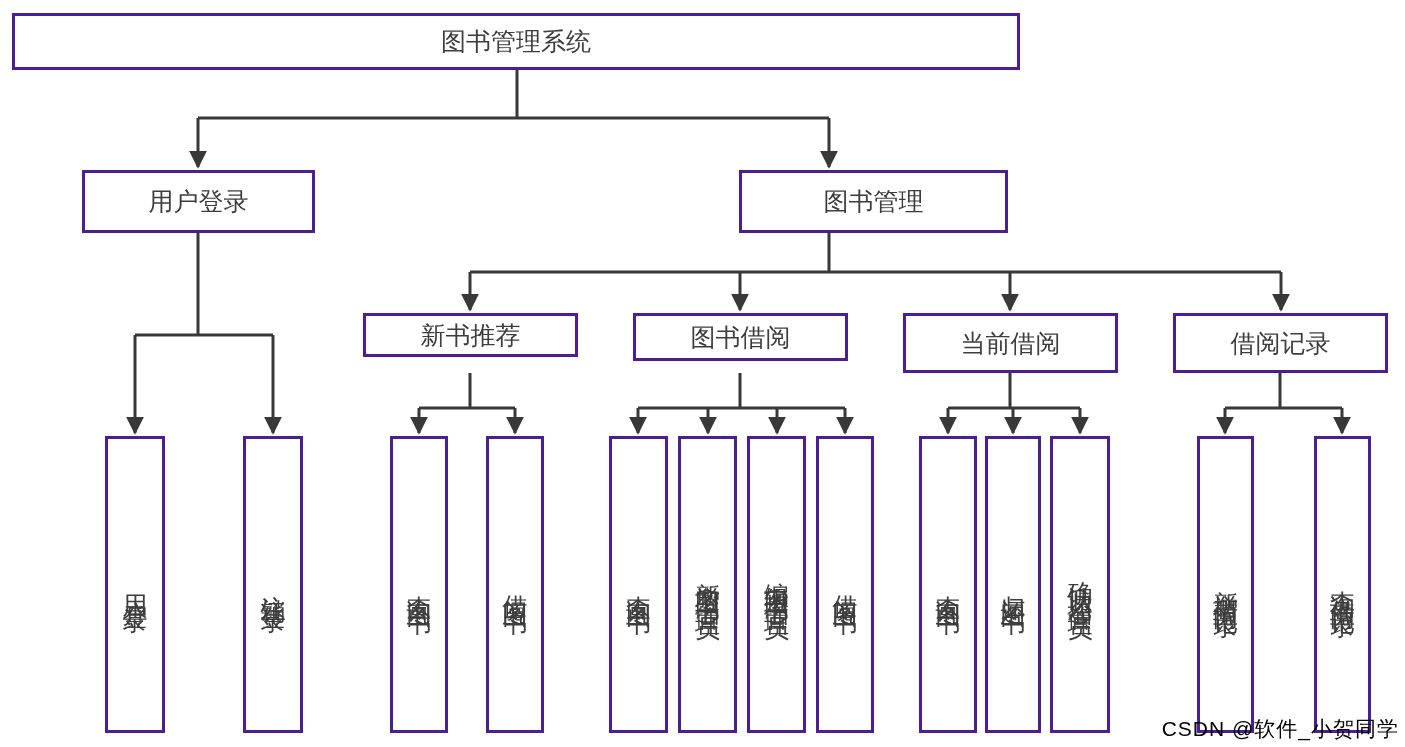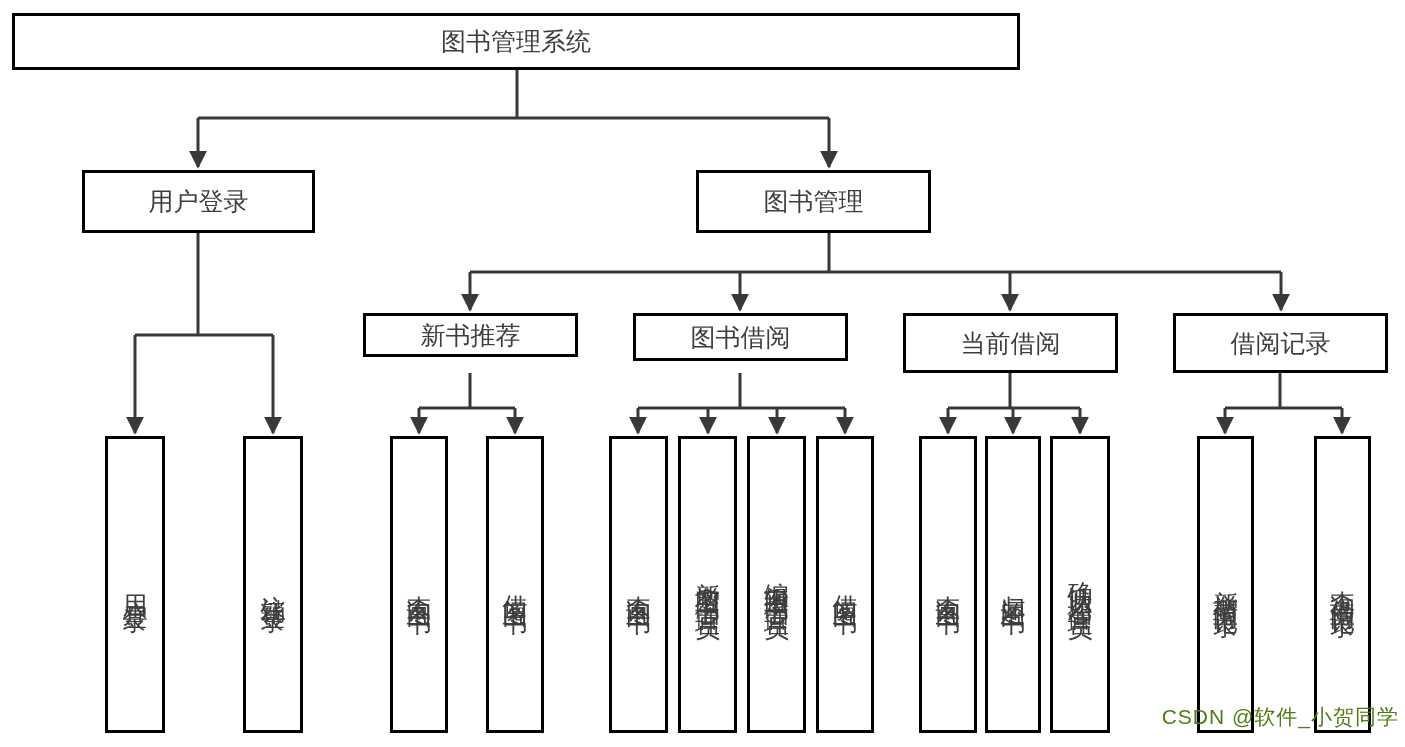--- a/index.html
+++ b/index.html
@@ -18,44 +18,44 @@
   #wires {
     position: absolute;
     left: 0;
     top: 0;
     width: 1405px;
     height: 747px;
   }
   .box {
     position: absolute;
     box-sizing: border-box;
-    border: 3px solid #000000;
+    border: 3px solid #4c1d95;
     background: #ffffff;
     display: flex;
     align-items: center;
     justify-content: center;
     color: #3d3d3d;
     font-size: 25px;
     line-height: 1;
     white-space: nowrap;
   }
   .leaf .vtext {
     writing-mode: vertical-rl;
     text-orientation: mixed;
     letter-spacing: 5px;
     line-height: 1;
     white-space: nowrap;
   }
   .watermark {
     position: absolute;
     right: 6px;
-    bottom: 16px;
+    bottom: 4px;
     font-size: 21px;
     letter-spacing: 1px;
-    color: #4d7c0f;
+    color: #000000;
     white-space: nowrap;
   }
 </style>
 </head>
 <body>
 
 <div id="stage">
 
   <svg id="wires" viewBox="0 0 1405 747" aria-hidden="true">
     <defs>
@@ -100,21 +100,21 @@
     </g>
   </svg>
 
   <div class="box" style="left:12px;top:13px;width:1008px;height:57px">
     <span>图书管理系统</span>
   </div>
 
   <div class="box" style="left:82px;top:170px;width:233px;height:63px">
     <span>用户登录</span>
   </div>
-  <div class="box" style="left:696px;top:170px;width:235px;height:63px">
+  <div class="box" style="left:739px;top:170px;width:269px;height:63px">
     <span>图书管理</span>
   </div>
 
   <div class="box" style="left:363px;top:313px;width:215px;height:44px">
     <span>新书推荐</span>
   </div>
   <div class="box" style="left:633px;top:313px;width:215px;height:48px">
     <span>图书借阅</span>
   </div>
   <div class="box" style="left:1173px;top:313px;width:215px;height:60px">

